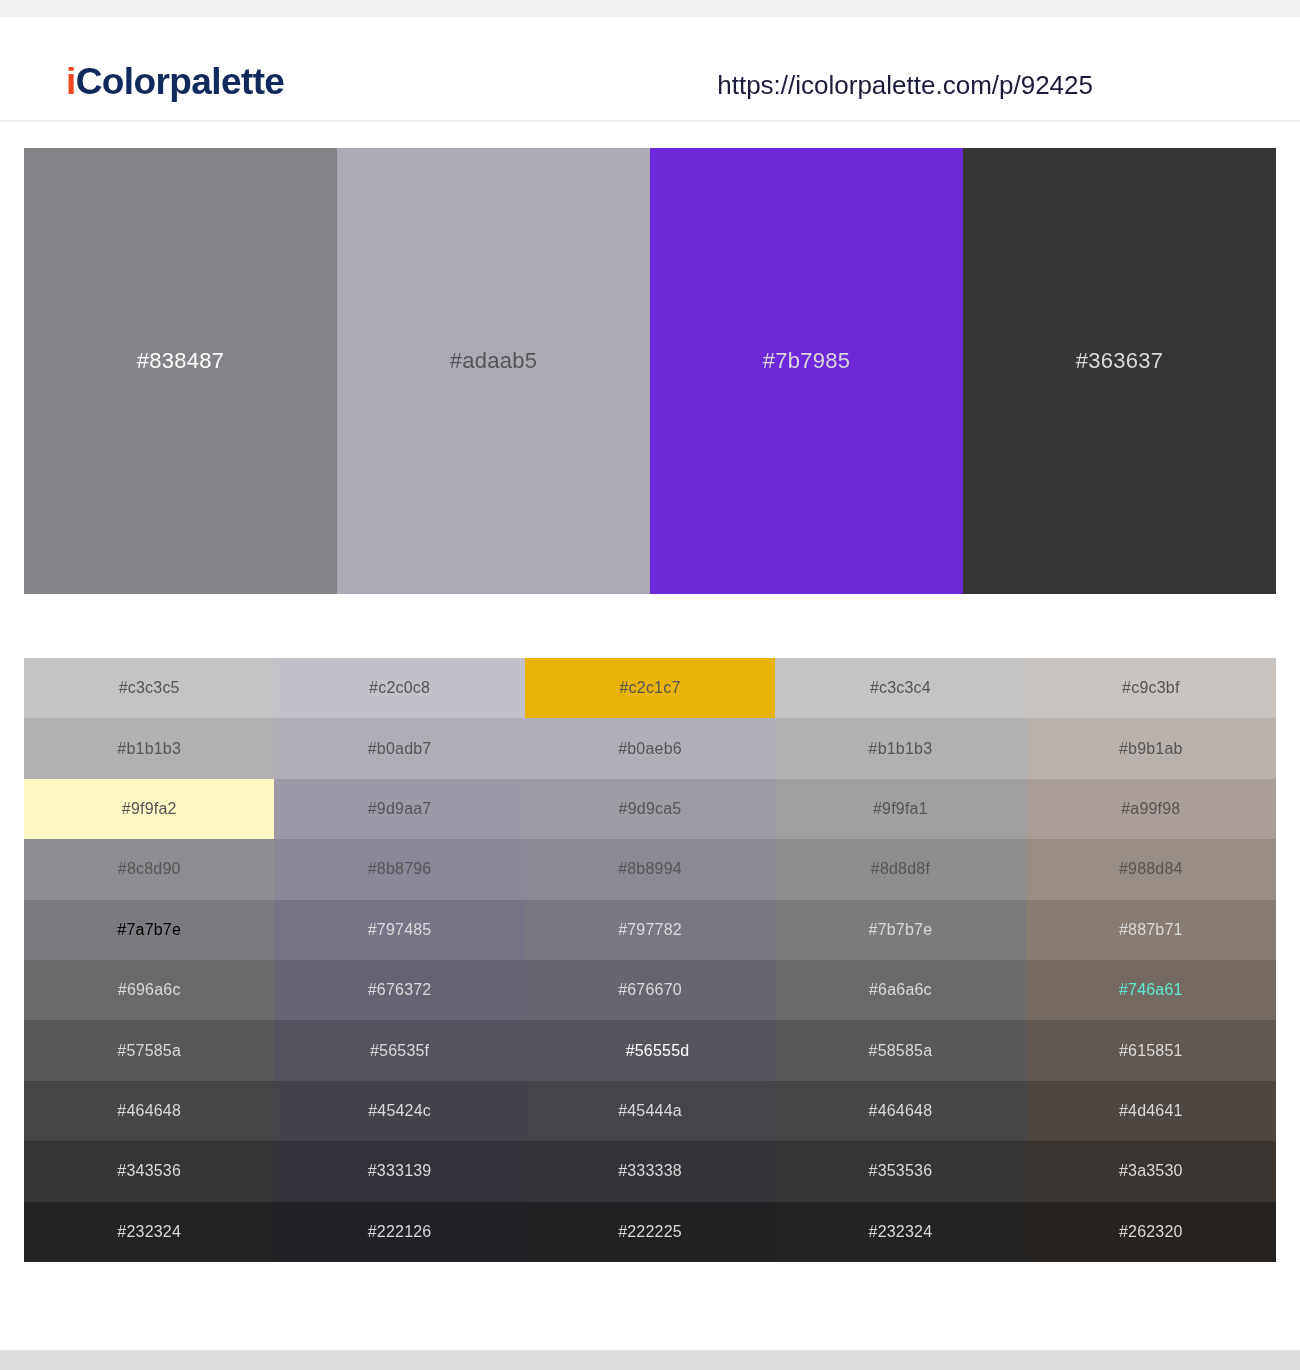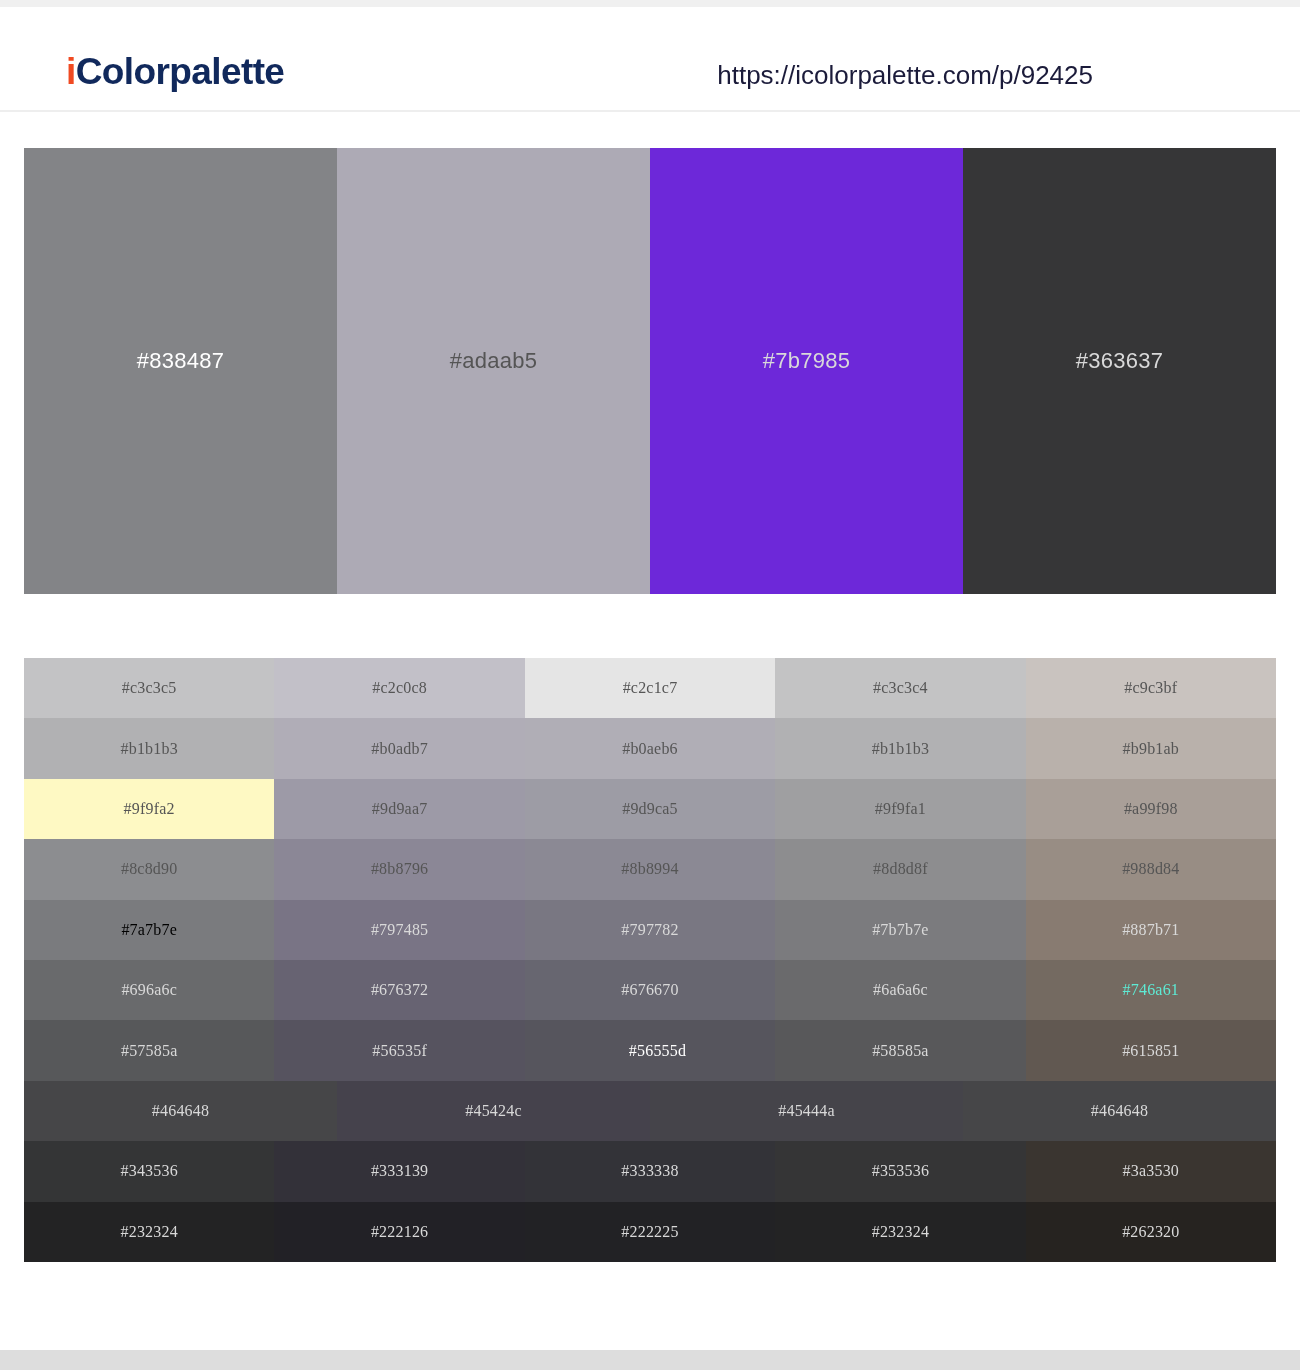--- a/index.html
+++ b/index.html
@@ -25,21 +25,21 @@
   }
   .bottom-strip {
     position: absolute;
     top: 1350px; left: 0;
     width: 1300px;
     height: 20px;
     background: #dddddd;
   }
   .header {
     position: absolute;
-    top: 7px; left: 0;
+    top: 17px; left: 0;
     width: 1300px;
     height: 105px;
     background: #ffffff;
     border-bottom: 2px solid #eeeeee;
   }
   .logo {
     position: absolute;
     left: 66px;
     top: 46px;
     font-size: 37px;
@@ -90,21 +90,20 @@
     left: 24px;
     top: 658px;
     width: 1252px;
     height: 604px;
     display: flex;
     flex-direction: column;
   }
   .shade-row {
     flex: 1 1 0;
     display: flex;
-    font-family: Liberation Serif, serif;
   }
   .shade-cell {
     flex: 1 1 0;
     display: flex;
     align-items: center;
     justify-content: center;
   }
   .shade-label {
     font-size: 16px;
     line-height: 1;
@@ -141,21 +140,21 @@
     </div>
 
   <div class="shade-table">
       <div class="shade-row">
         <div class="shade-cell" style="background: rgb(195, 195, 197);">
           <span class="shade-label" style="color: rgb(85, 85, 85);">#c3c3c5</span>
         </div>
         <div class="shade-cell" style="background: rgb(194, 192, 200);">
           <span class="shade-label" style="color: rgb(85, 85, 85);">#c2c0c8</span>
         </div>
-        <div class="shade-cell" style="background: #e5e5e5;">
+        <div class="shade-cell" style="background: #eab308;">
           <span class="shade-label" style="color: rgb(85, 85, 85);">#c2c1c7</span>
         </div>
         <div class="shade-cell" style="background: rgb(195, 195, 196);">
           <span class="shade-label" style="color: rgb(85, 85, 85);">#c3c3c4</span>
         </div>
         <div class="shade-cell" style="background: rgb(201, 195, 191);">
           <span class="shade-label" style="color: rgb(85, 85, 85);">#c9c3bf</span>
         </div>
       </div>
       <div class="shade-row">
@@ -266,20 +265,23 @@
         </div>
         <div class="shade-cell" style="background: rgb(69, 66, 76);">
           <span class="shade-label" style="color: rgb(217, 217, 217);">#45424c</span>
         </div>
         <div class="shade-cell" style="background: rgb(69, 68, 74);">
           <span class="shade-label" style="color: rgb(217, 217, 217);">#45444a</span>
         </div>
         <div class="shade-cell" style="background: rgb(70, 70, 72);">
           <span class="shade-label" style="color: rgb(217, 217, 217);">#464648</span>
         </div>
+        <div class="shade-cell" style="background: rgb(77, 70, 65);">
+          <span class="shade-label" style="color: rgb(217, 217, 217);">#4d4641</span>
+        </div>
       </div>
       <div class="shade-row">
         <div class="shade-cell" style="background: rgb(52, 53, 54);">
           <span class="shade-label" style="color: rgb(217, 217, 217);">#343536</span>
         </div>
         <div class="shade-cell" style="background: rgb(51, 49, 57);">
           <span class="shade-label" style="color: rgb(217, 217, 217);">#333139</span>
         </div>
         <div class="shade-cell" style="background: rgb(51, 51, 56);">
           <span class="shade-label" style="color: rgb(217, 217, 217);">#333338</span>

